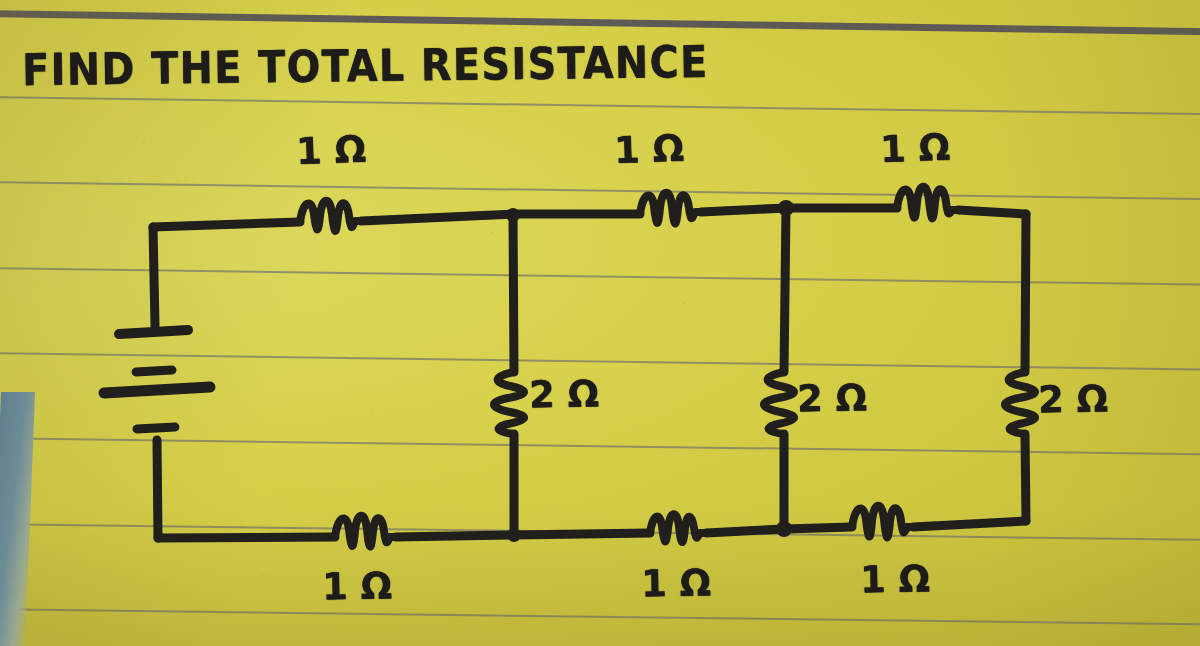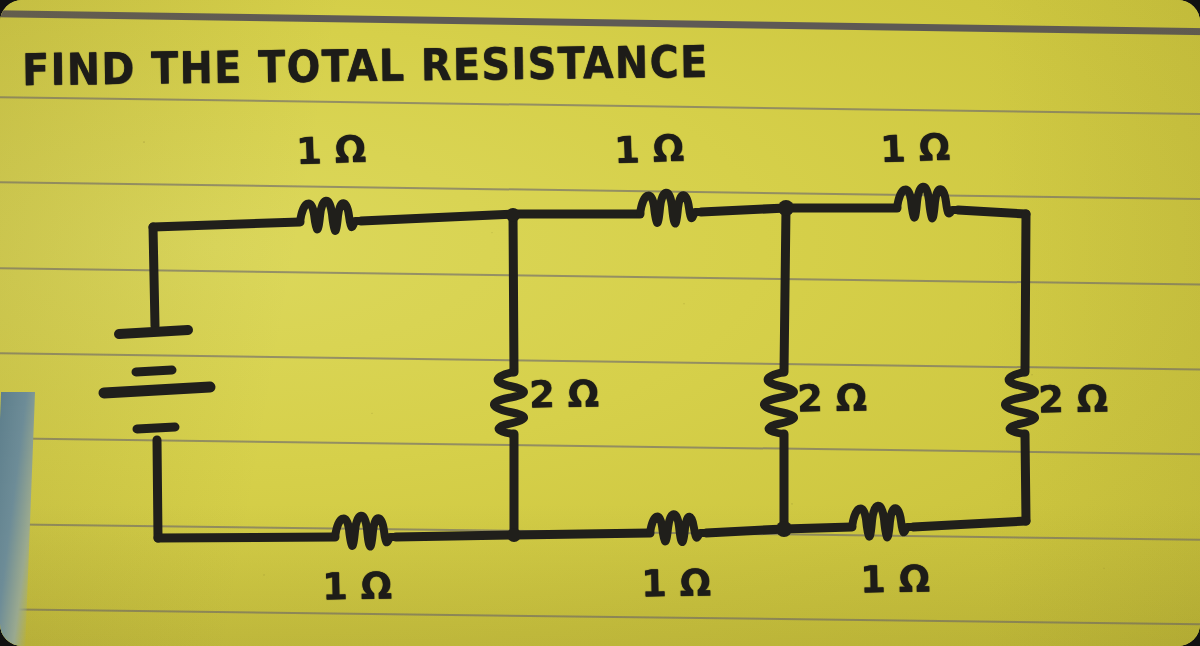--- a/index.html
+++ b/index.html
@@ -2,21 +2,20 @@
 <html><head>
 <meta charset="utf-8">
 <style>
   html,body{margin:0;padding:0;background:#111;}
   #page{
     position:relative;
     width:1200px;height:646px;
     overflow:hidden;
     font-family:"DejaVu Sans", sans-serif;
     background:#d8d24a;
-    border-radius:22px;
   }
   
   #paper{
     position:absolute; inset:0;
     background:
       radial-gradient(120% 90% at 18% 38%, #dcd85c 0%, #d6d04a 38%, #cdc63f 70%, #c6bf37 100%);
   }
   #paper-grain{
     position:absolute; inset:0;
     background:

